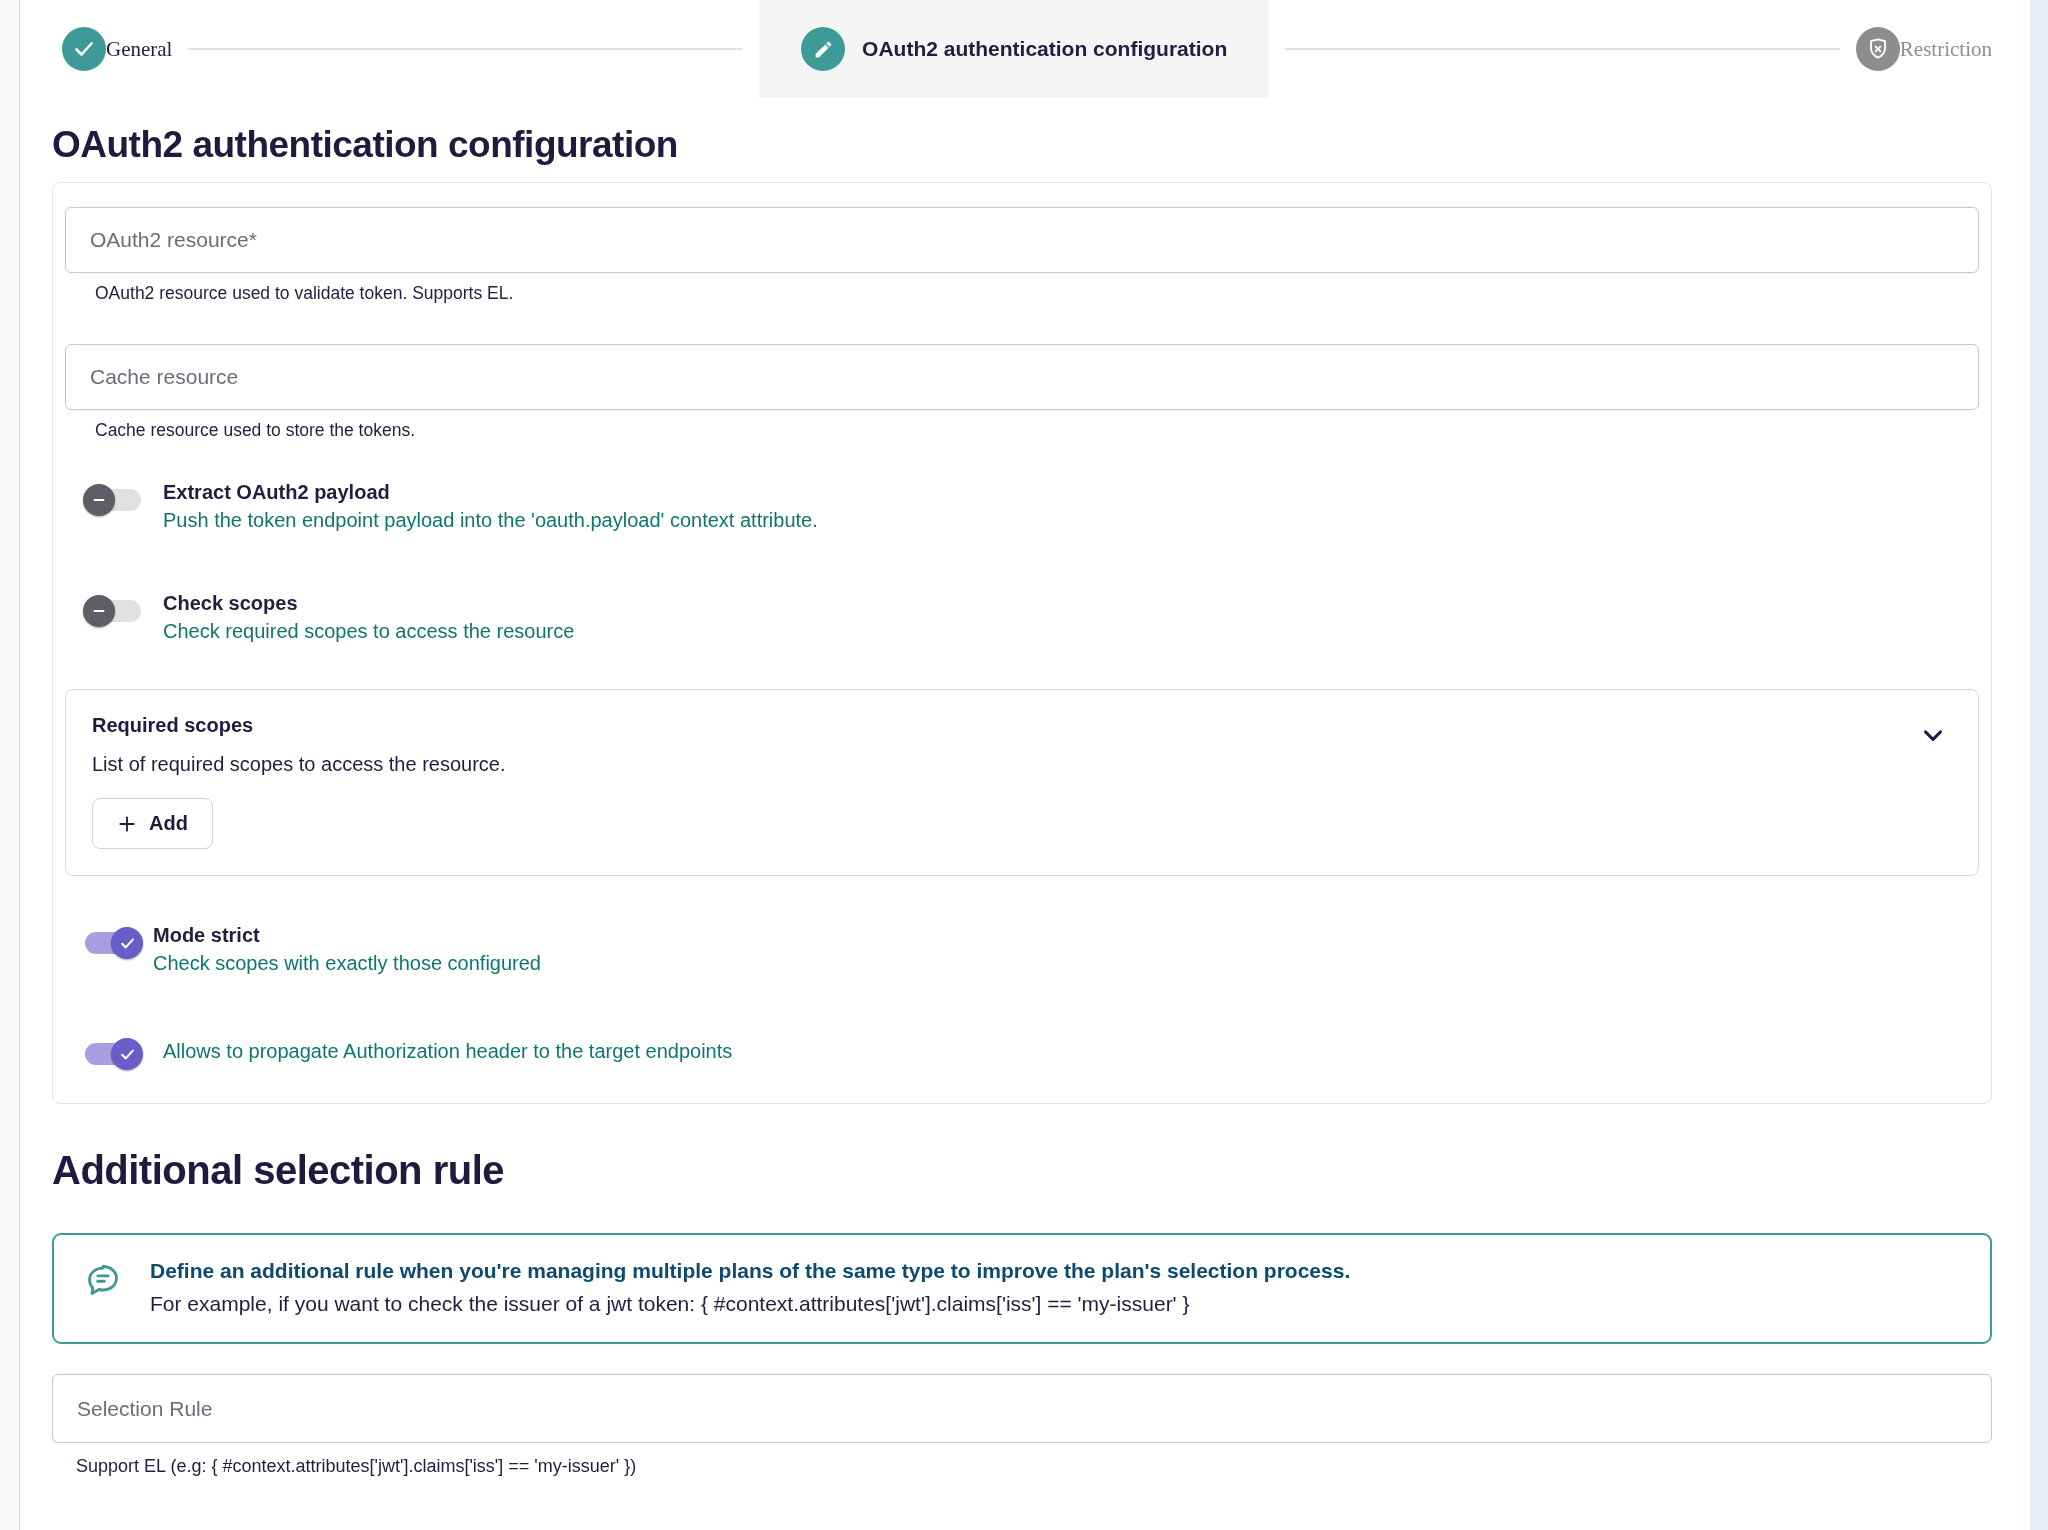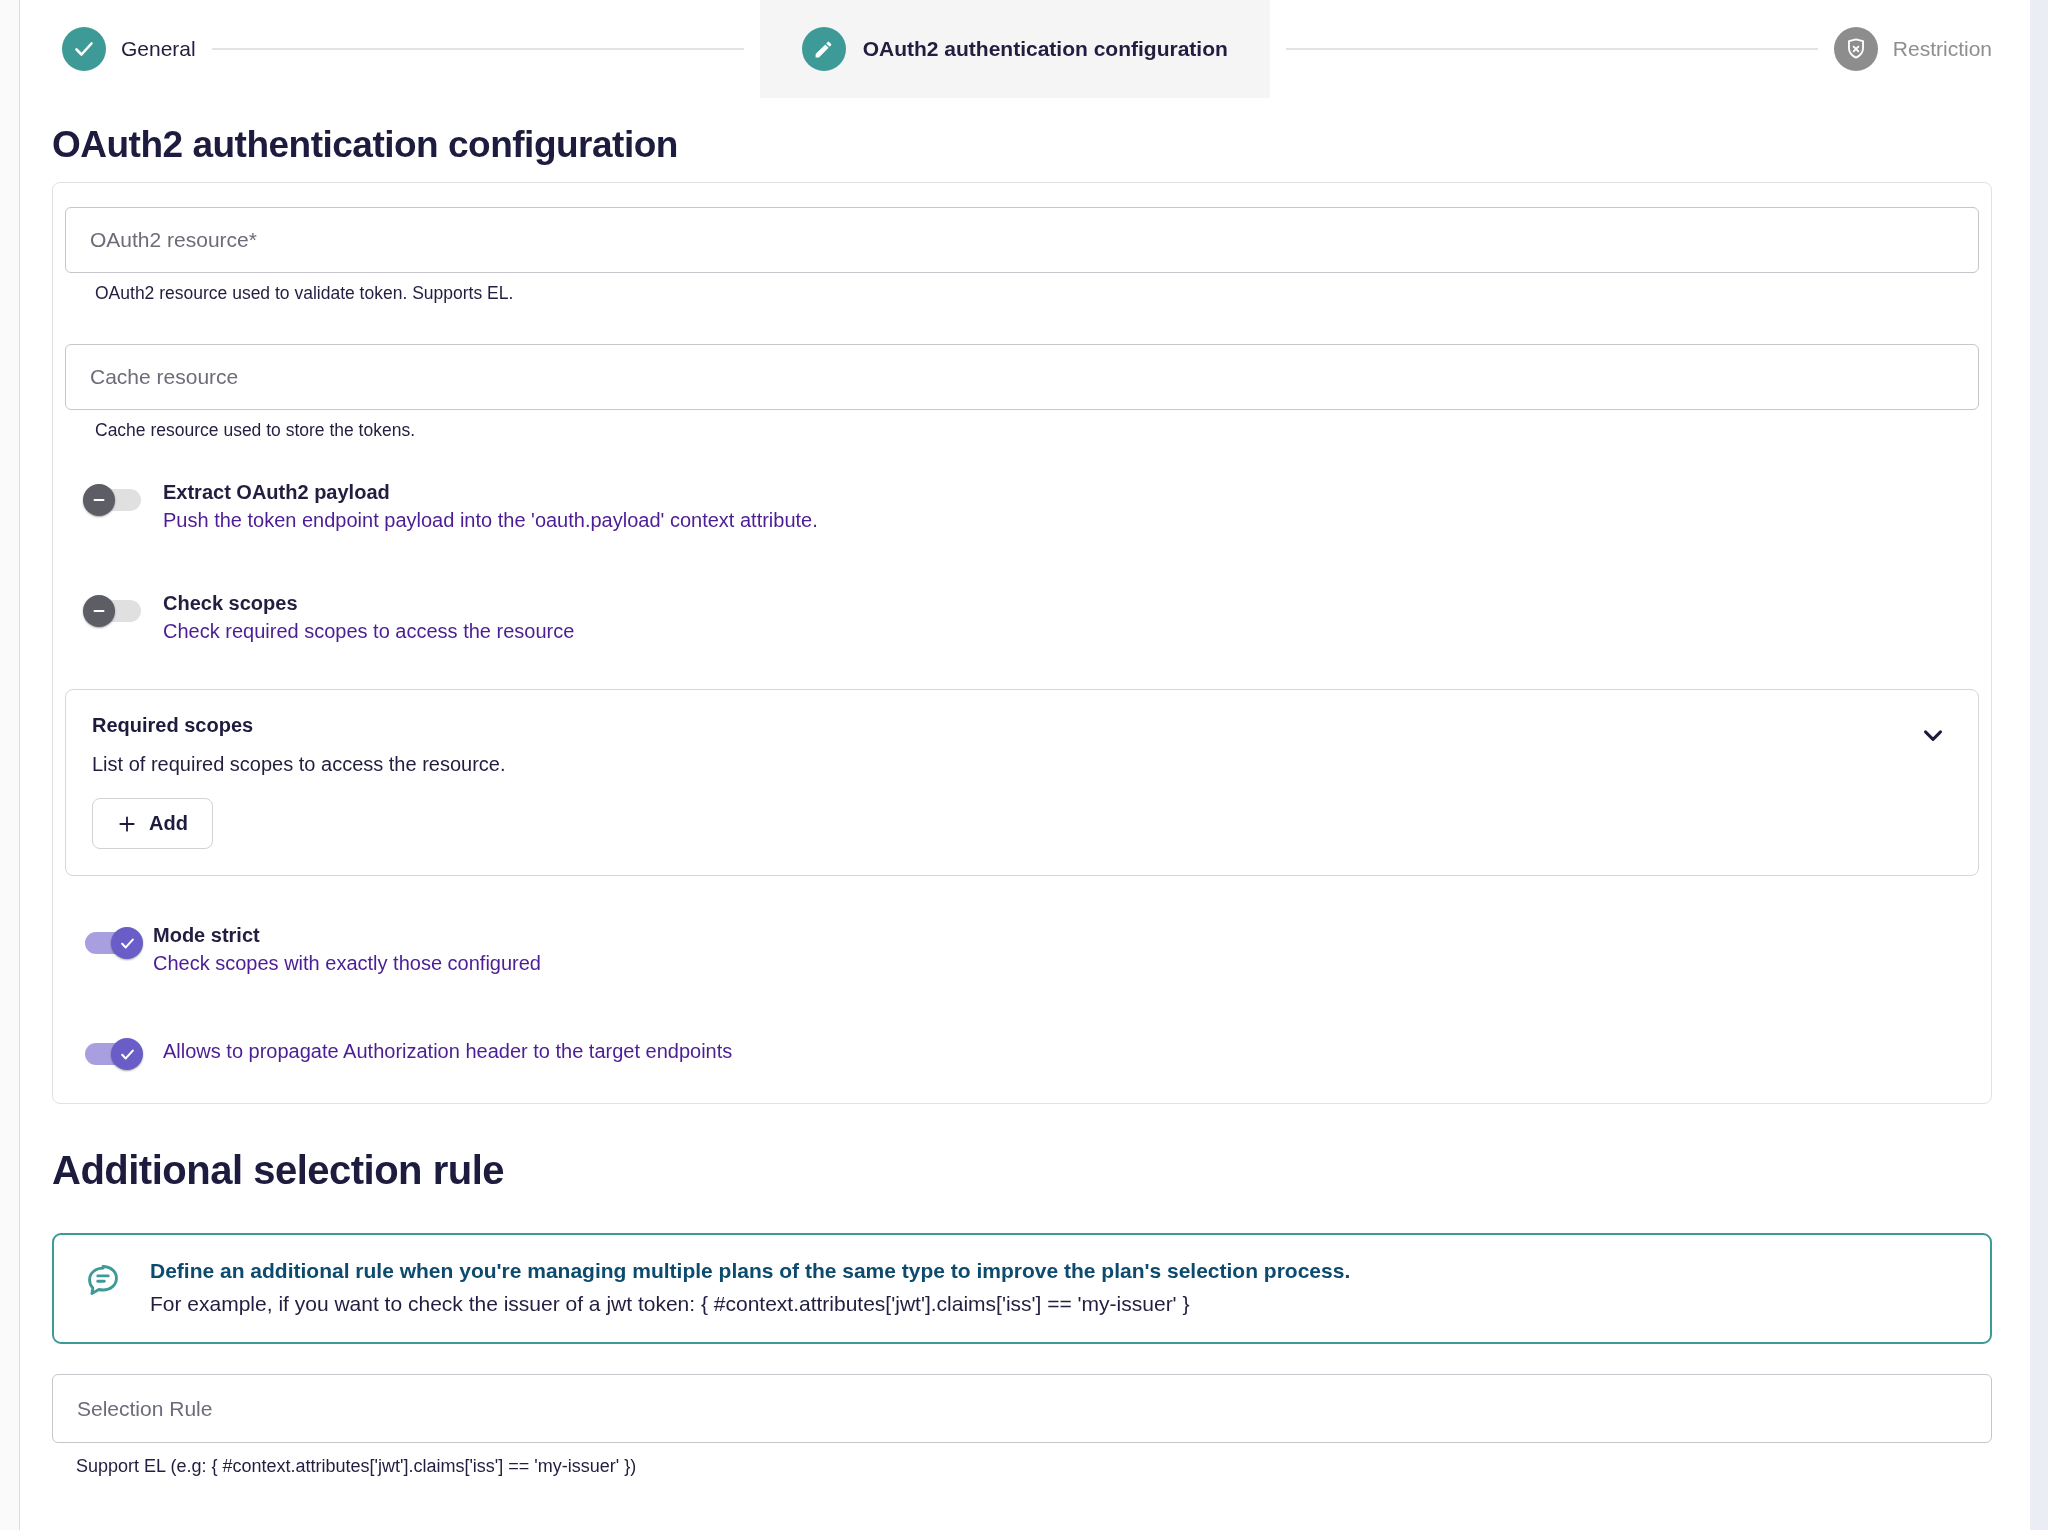--- a/index.html
+++ b/index.html
@@ -7,21 +7,21 @@
     width:2048px;height:1530px;position:relative;overflow:hidden;
     font-family:"Liberation Sans","DejaVu Sans",sans-serif;
     color:#211e3f;-webkit-font-smoothing:antialiased;
   }
   .left-gutter{position:absolute;left:0;top:0;bottom:0;width:19px;background:#fafafb;border-right:1px solid #dcdce0;}
   .right-strip{position:absolute;right:0;top:0;bottom:0;width:18px;background:#eaedf4;}
   .content{position:absolute;left:20px;right:18px;top:0;bottom:0;background:#fff;}
 
   
   .stepper{display:flex;align-items:center;height:98px;padding-left:42px;}
-  .step{display:flex;align-items:center;gap:15px;cursor:pointer;flex:0 0 auto;}
+  .step{display:flex;align-items:center;cursor:pointer;flex:0 0 auto;font-family:Liberation Serif, serif;}
   .step-circle{width:44px;height:44px;border-radius:50%;display:flex;align-items:center;justify-content:center;flex:0 0 auto;}
   .step-circle.teal{background:#3e9a96;}
   .step-circle.gray{background:#8d8d8d;}
   .step-label{font-size:21px;color:#211e3f;white-space:nowrap;}
   .step-label.bold{font-weight:700;}
   .step-label.muted{color:#8e8e93;}
   .step-line{flex:1 1 auto;height:2px;background:#e3e3e5;margin:0 16px;}
   .active-box{align-self:stretch;background:#f5f5f6;display:flex;align-items:center;gap:17px;padding:0 42px;}
   .stepper .last{margin-right:38px;}
 
@@ -41,21 +41,21 @@
   
   .toggle-row{display:flex;align-items:flex-start;gap:22px;margin:40px 0 0 20px;}
   .toggle-row.gap-lg{margin-top:60px;}
   .switch{position:relative;width:56px;height:22px;border-radius:12px;margin-top:8px;flex:0 0 auto;cursor:pointer;}
   .switch.off{background:#e0e0e0;}
   .switch.on{background:#a89fe0;}
   .thumb{position:absolute;top:-5px;width:32px;height:32px;border-radius:50%;display:flex;align-items:center;justify-content:center;box-shadow:0 1px 2px rgba(0,0,0,.35);}
   .switch.off .thumb{left:-2px;background:#5d5d66;}
   .switch.on  .thumb{right:-2px;background:#6a5dc7;}
   .toggle-text .t-label{font-size:20px;font-weight:700;color:#211e3f;}
-  .toggle-text .t-desc{font-size:20px;margin-top:5px;color:#4c1d95;}
+  .toggle-text .t-desc{font-size:20px;margin-top:5px;color:#0f766e;}
 
   
   .scopes-box{position:relative;border:1px solid #d7d7db;border-radius:8px;padding:24px 70px 26px 26px;margin-top:46px;}
   .scopes-title{font-size:20px;font-weight:700;color:#1d1b3e;}
   .scopes-desc{font-size:20px;margin-top:16px;color:#211e3f;}
   .add-btn{margin-top:22px;display:inline-flex;align-items:center;gap:12px;background:#fff;border:1px solid #d2d2d6;
     border-radius:8px;padding:13px 24px;font-size:20px;font-weight:700;font-family:inherit;color:#1d1b3e;cursor:pointer;}
   .chevron-btn{position:absolute;right:26px;top:26px;background:none;border:none;padding:4px;cursor:pointer;line-height:0;}
 
   

